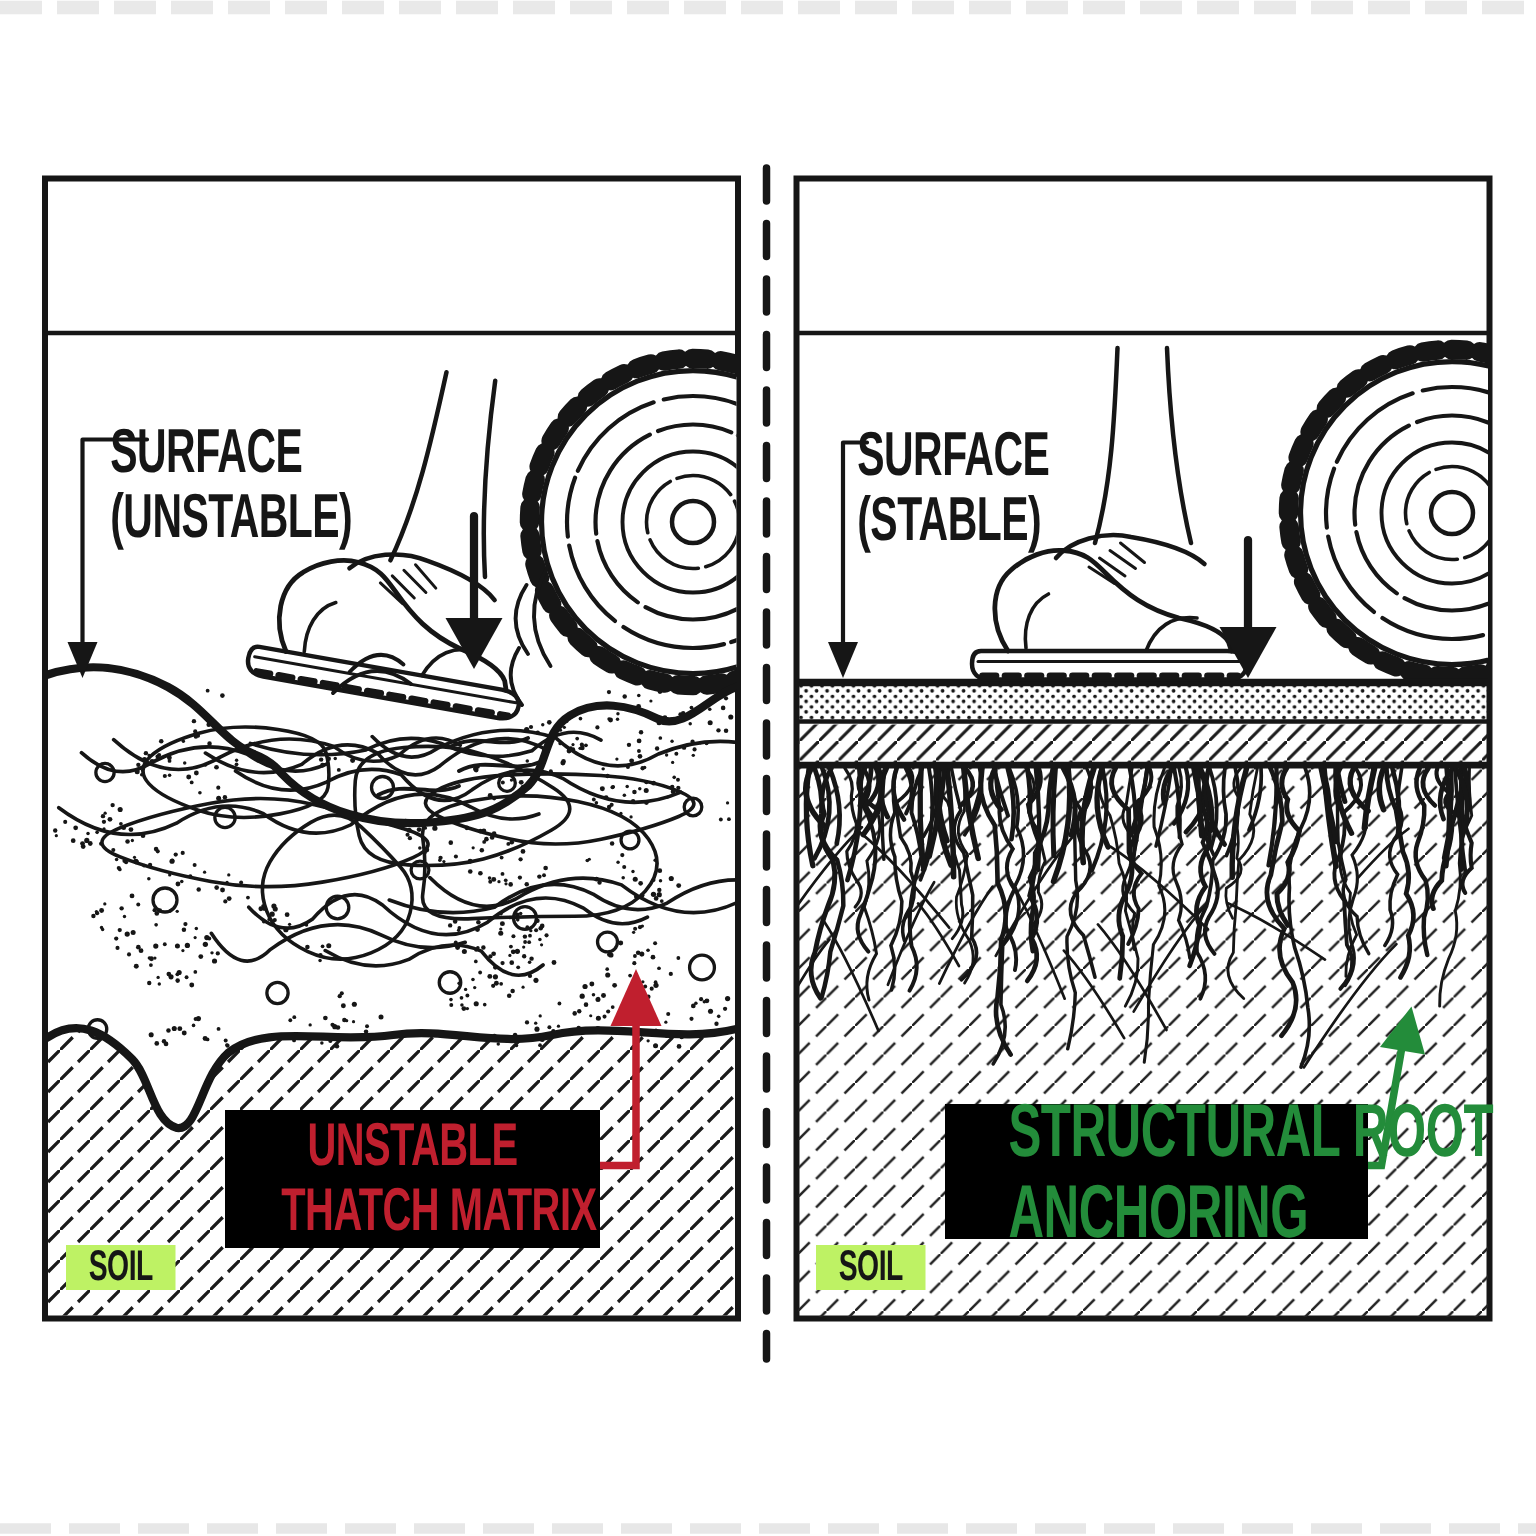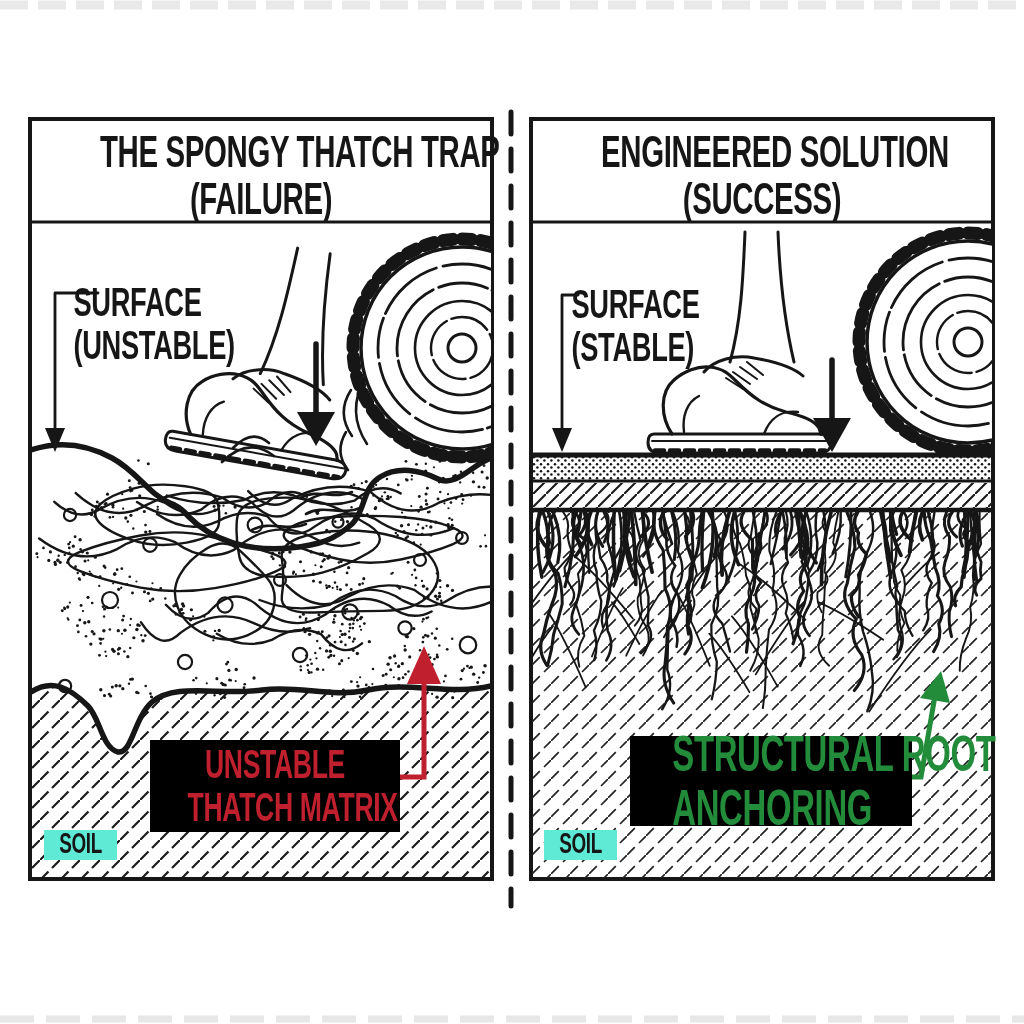--- a/index.html
+++ b/index.html
@@ -5,21 +5,21 @@
   html,body{margin:0;padding:0;background:#ffffff;}
   #canvas{
     position:relative;width:1024px;height:1024px;background:#ffffff;overflow:hidden;
     font-family:"Liberation Sans","DejaVu Sans",sans-serif;color:#161616;
   }
   .lbl{position:absolute;text-align:center;font-weight:800;color:#161616;}
   .cond{display:block;transform:scale(0.70,1.06);transform-origin:50% 50%;white-space:nowrap;letter-spacing:-0.5px;}
   .title{width:460px;top:128px;font-size:42px;line-height:1.12;}
   .surf{width:170px;font-size:39px;line-height:1.1;}
   .callout{display:flex;flex-direction:column;justify-content:center;background:#000000;line-height:1.14;}
-  .soil{background:#5eead4;padding:0 6px;font-size:27px;line-height:1.1;}
+  .soil{background:#bef264;padding:0 6px;font-size:27px;line-height:1.1;}
   svg{position:absolute;left:0;top:0;}
   .ink{stroke:#161616;fill:none;stroke-linecap:round;stroke-linejoin:round;}
 </style>
 </head>
 <body>
 
 <div id="canvas">
 
 <svg width="1024" height="1024" viewBox="0 0 1024 1024">
   <defs>
@@ -879,28 +879,20 @@
       <polygon points="562,452 552,428 572,428" fill="#161616"></polygon>
     </g>
 
     <g>
       <path d="M906,777 H921 L936,690" stroke="#238c3a" stroke-width="5" fill="none"></path>
       <polygon points="941,671 920,698 950,703" fill="#238c3a"></polygon>
     </g>
   </g>
 </svg>
 
-<div class="lbl title" style="left:31px;">
-  <span class="cond">THE SPONGY THATCH TRAP</span>
-  <span class="cond">(FAILURE)</span>
-</div>
-<div class="lbl title" style="left:532px;">
-  <span class="cond">ENGINEERED SOLUTION</span>
-  <span class="cond">(SUCCESS)</span>
-</div>
 
 <div class="lbl surf" style="left:48px;top:281px;">
   <span class="cond">SURFACE</span>
   <span class="cond">(UNSTABLE)</span>
 </div>
 <div class="lbl surf" style="left:546px;top:283px;">
   <span class="cond">SURFACE</span>
   <span class="cond">(STABLE)</span>
 </div>
 

